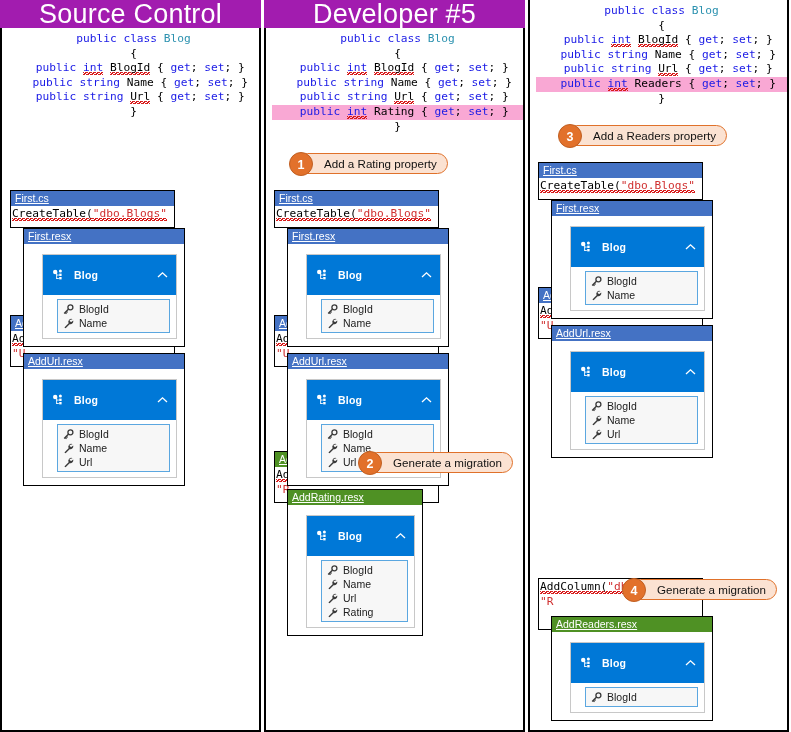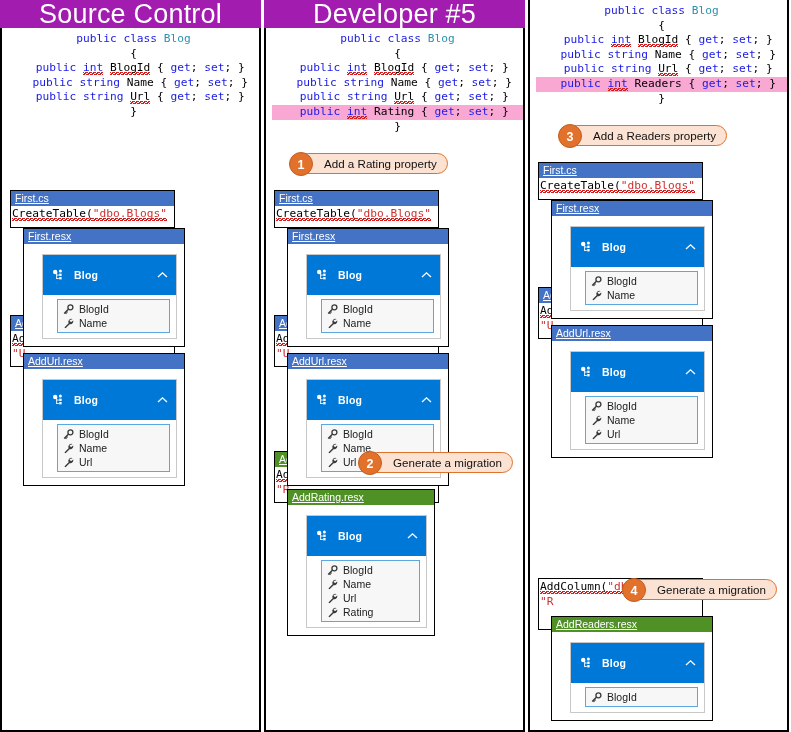--- a/index.html
+++ b/index.html
@@ -351,21 +351,21 @@
               </div>
               <div class="ent-row">
                 <span class="ico"><svg width="11" height="11" viewBox="0 0 11 11">
                     <path d="M9.6 1.2 A3 3 0 0 0 5.6 5.2 L1.4 9.4 L2.6 10.2 L6.6 6.2 A3 3 0 0 0 10.2 2.4 L8.4 4.0 L7.0 3.4 L6.6 2.0 Z" fill="#3a3a3a"></path>
                   </svg></span>
                 <span class="rlabel">Url</span>
               </div>
             </div>
           </div>
         </div>
-        <div class="card" style="top: 461px; left: 21px; width: 148px;">
+        <div class="card" style="top: 461px; left: 21px; width: 136px;">
           <div class="card-head green"><span class="fname">AddRating.resx</span></div>
           <div style="margin: 10px 7px 7px 18px; border: 1px solid rgb(200, 200, 200); background: rgb(255, 255, 255);">
             <div class="ent-head">
               <span class="ico"><svg width="13" height="12" viewBox="0 0 13 12">
                   <circle cx="3.2" cy="3" r="2.2" fill="#ffffff"></circle>
                   <circle cx="8.4" cy="1.9" r="1.5" fill="#ffffff"></circle>
                   <rect x="7.2" y="4.6" width="2.4" height="2.4" fill="#ffffff"></rect>
                   <rect x="7.2" y="8" width="2.4" height="2.4" fill="#ffffff"></rect>
                   <rect x="4.6" y="5.6" width="2.2" height="0.9" fill="#ffffff"></rect>
                   <rect x="4.6" y="9" width="2.2" height="0.9" fill="#ffffff"></rect>

